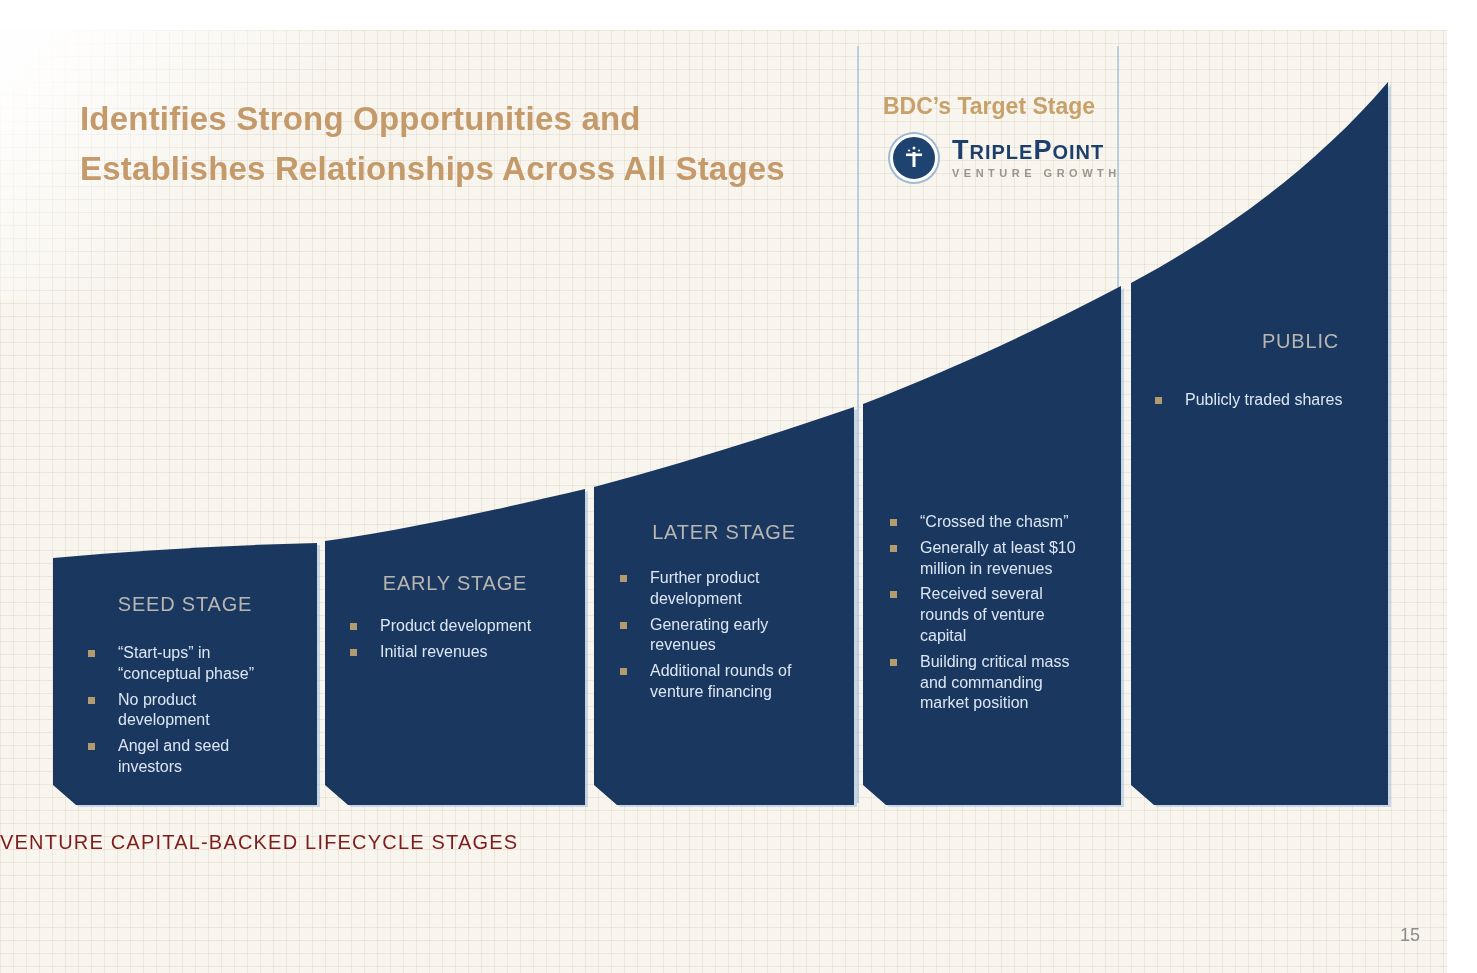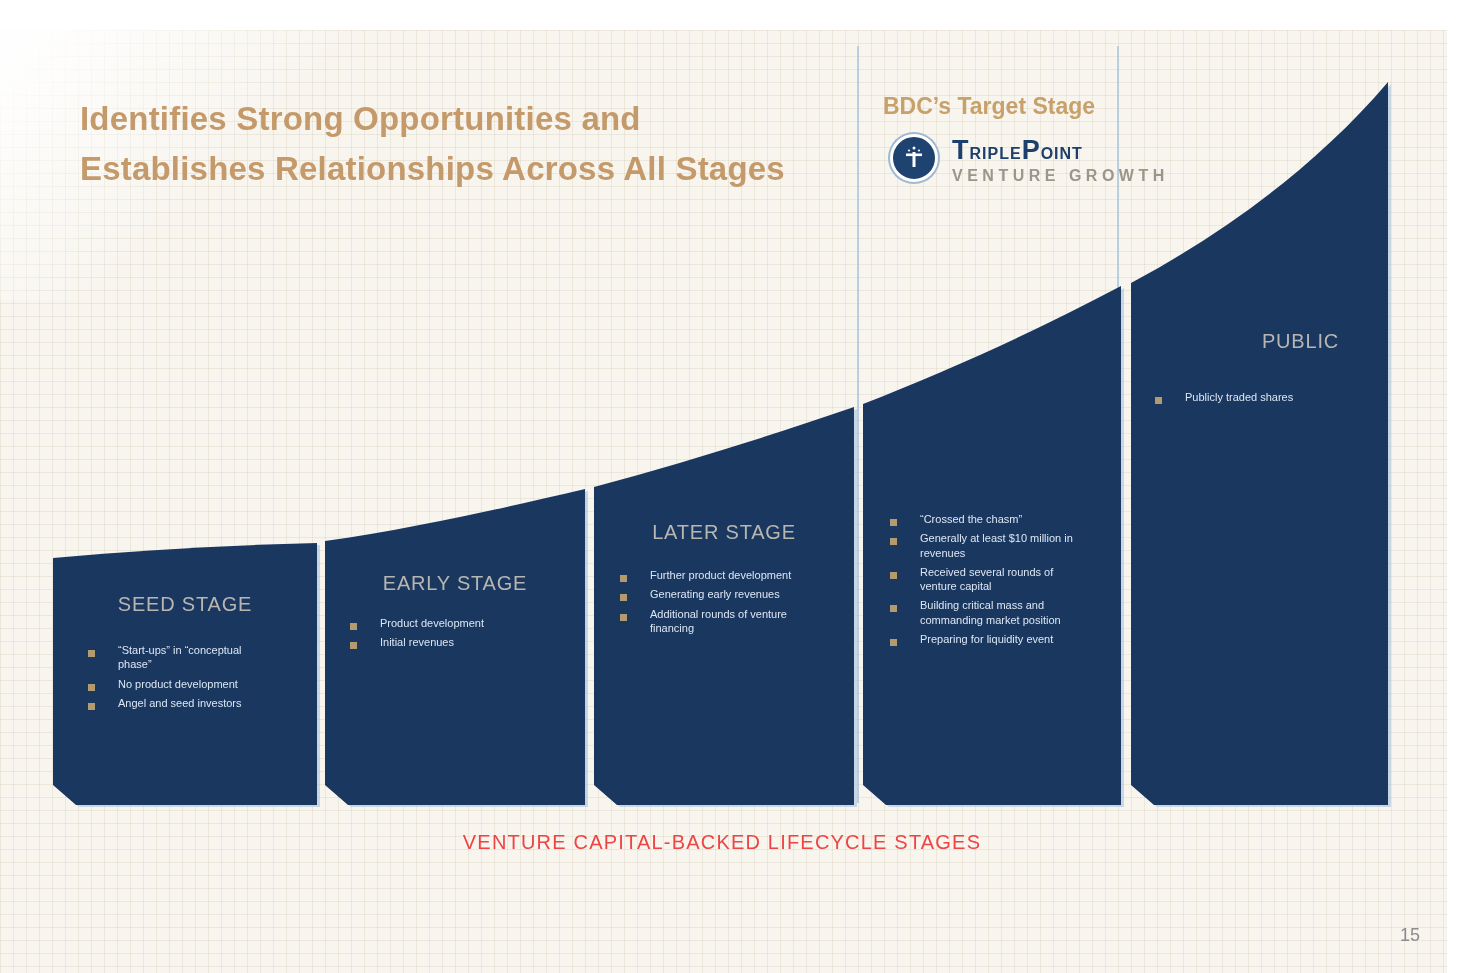--- a/index.html
+++ b/index.html
@@ -40,46 +40,46 @@
   .logo{position:absolute;left:890px;top:134px;display:flex;align-items:flex-start;}
   .logo-circle{
     width:42px;height:42px;border-radius:50%;
     background:#1e4370;border:3px solid #ffffff;
     box-shadow:0 0 0 2px #9fb9d4;
     display:flex;align-items:center;justify-content:center;
   }
   .wordmark{margin-left:14px;margin-top:3px;}
   .wordmark-line{color:#1d3f6c;font-weight:600;letter-spacing:1px;line-height:1;}
   .wm-big{font-size:27px;}
-  .wm-small{font-size:16px;margin-top:13px;}
+  .wm-small{font-size:20px;margin-top:13px;}
   .wordmark-sub{
-    margin-top:3px;color:#9b958a;font-size:16px;font-weight:bold;
+    margin-top:3px;color:#9b958a;font-size:11px;font-weight:bold;
     letter-spacing:4.5px;
   }
 
   .stage-heading{
     position:absolute;text-align:center;
     color:#b8b6b1;font-size:20px;letter-spacing:.8px;line-height:1.3;
   }
   .bullets{
     position:absolute;list-style:none;margin:0;padding:0;
   }
   .bullets li{
     position:relative;
     padding-left:32px;
     margin-bottom:5px;
-    color:#dce7f3;font-size:11px;line-height:1.3;
+    color:#dce7f3;font-size:16px;line-height:1.3;
   }
   .bullets li::before{
     content:"";position:absolute;left:2px;top:7px;
     width:7px;height:7px;background:#b49a6f;
   }
   .caption{
-    position:absolute;left:0;top:831px;width:1444px;text-align:center;
-    color:#ef4444;font-size:20px;letter-spacing:1.2px;
+    position:absolute;left:0;top:831px;width:1444px;
+    color:#7f1d1d;font-size:20px;letter-spacing:1.2px;
   }
   .page-number{
     position:absolute;left:1400px;top:925px;
     color:#8c8c8c;font-size:18px;
   }
 </style>
 </head>
 <body>
 
 <div class="slide">
@@ -143,21 +143,20 @@
     <li>Further product development</li>
     <li>Generating early revenues</li>
     <li>Additional rounds of venture financing</li>
   </ul>
 
   <ul class="bullets" style="left:888px;top:512px;width:202px;">
     <li>“Crossed the chasm”</li>
     <li>Generally at least $10 million in revenues</li>
     <li>Received several rounds of venture capital</li>
     <li>Building critical mass and commanding market position</li>
-    <li>Preparing for liquidity event</li>
   </ul>
 
   <div class="stage-heading" style="left:1131px;top:328px;width:257px;margin-left:41px;">PUBLIC</div>
   <ul class="bullets" style="left:1153px;top:390px;width:215px;">
     <li>Publicly traded shares</li>
   </ul>
 
   <div class="caption">VENTURE CAPITAL-BACKED LIFECYCLE STAGES</div>
 
   <div class="page-number">15</div>

